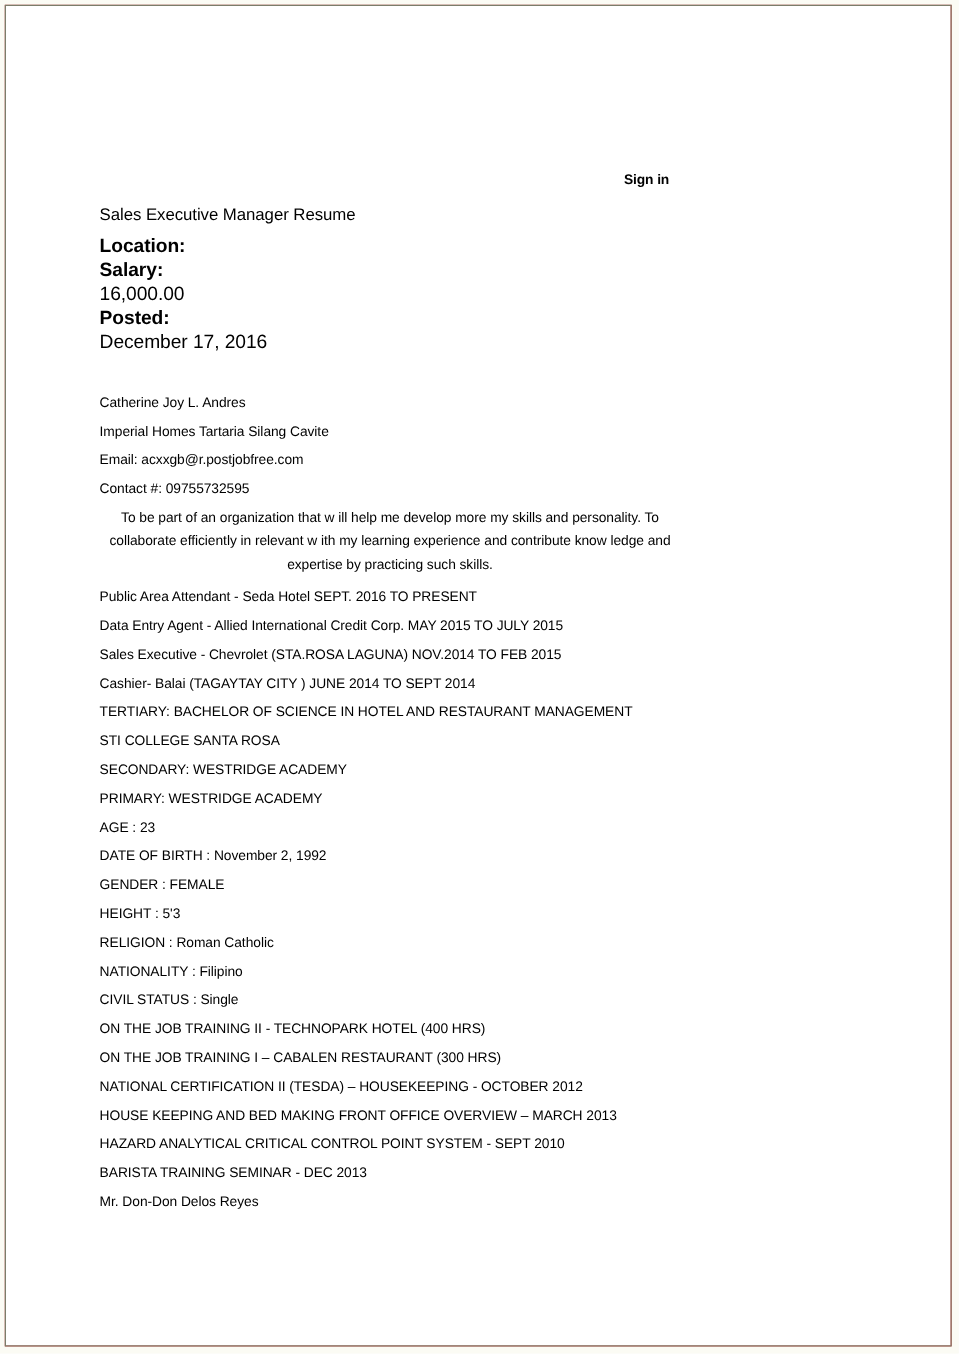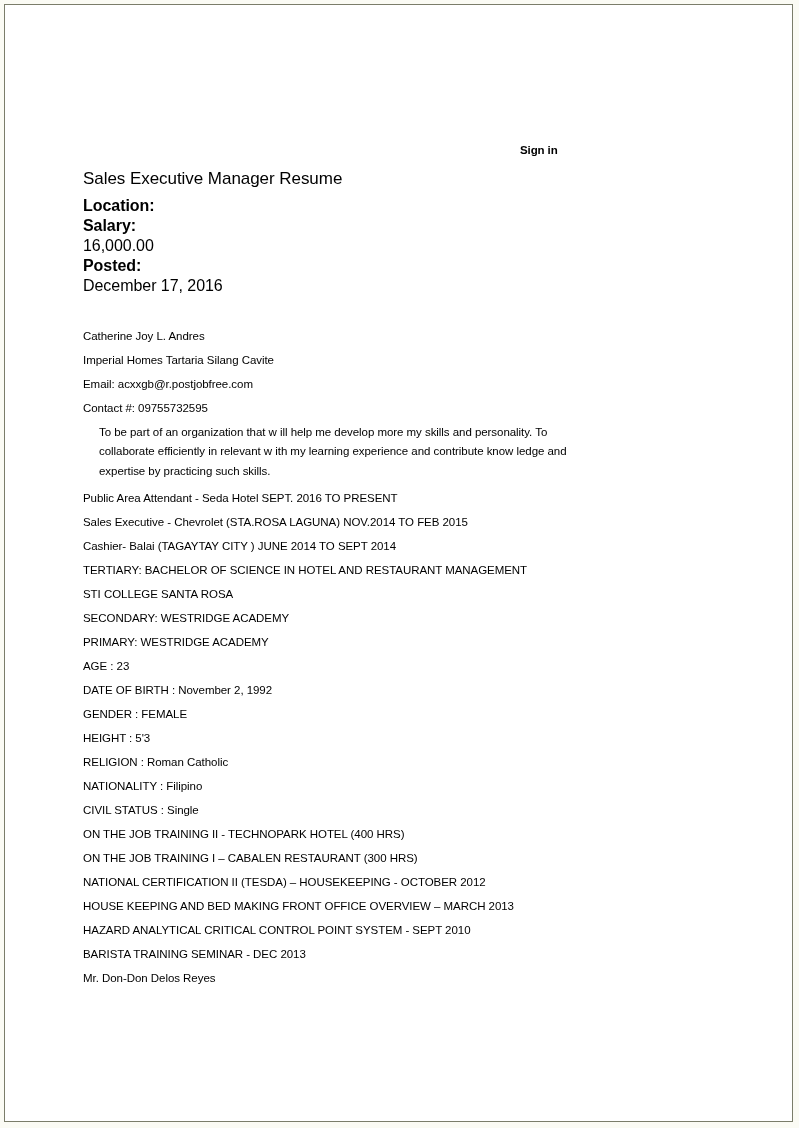--- a/index.html
+++ b/index.html
@@ -55,21 +55,21 @@
 
   
   .doc {
     position: absolute;
     left: 78px;
     top: 167px;
     width: 478px;
   }
 
   .job-title {
-    font-size: 17px;
+    font-size: 14px;
     line-height: 13px;
     margin: 0 0 11px 0;
     letter-spacing: -0.05px;
   }
 
   .meta {
     margin: 0;
   }
   .meta .line {
     font-size: 16px;
@@ -87,23 +87,24 @@
   .body-block .line {
     font-size: 11.5px;
     line-height: 24px;
     letter-spacing: -0.05px;
     white-space: nowrap;
   }
   .body-block .para {
     font-size: 11.5px;
     line-height: 19.4px;
     letter-spacing: -0.05px;
-    margin: 3px 0 5px 16px;
+    margin: 3px 0 5px 4px;
     width: 476px;
     white-space: normal;
+    text-align: center;
   }
 </style>
 </head>
 <body>
 
 <div class="page">
   <div class="page-inner">
 
     <div class="signin-row">
       <a href="#" class="signin">Sign in</a>
@@ -123,20 +124,21 @@
 
       <div class="body-block">
         <div class="line">Catherine Joy L. Andres</div>
         <div class="line">Imperial Homes Tartaria Silang Cavite</div>
         <div class="line">Email: acxxgb@r.postjobfree.com</div>
         <div class="line">Contact #: 09755732595</div>
 
         <div class="para">To be part of an organization that w ill help me develop more my skills and personality. To collaborate efficiently in relevant w ith my learning experience and contribute know ledge and expertise by practicing such skills.</div>
 
         <div class="line">Public Area Attendant - Seda Hotel SEPT. 2016 TO PRESENT</div>
+        <div class="line">Data Entry Agent - Allied International Credit Corp. MAY 2015 TO JULY 2015</div>
         <div class="line">Sales Executive - Chevrolet (STA.ROSA LAGUNA) NOV.2014 TO FEB 2015</div>
         <div class="line">Cashier- Balai (TAGAYTAY CITY ) JUNE 2014 TO SEPT 2014</div>
 
         <div class="line">TERTIARY:  BACHELOR OF  SCIENCE  IN  HOTEL  AND  RESTAURANT  MANAGEMENT</div>
         <div class="line">STI COLLEGE SANTA ROSA</div>
         <div class="line">SECONDARY: WESTRIDGE ACADEMY</div>
         <div class="line">PRIMARY: WESTRIDGE ACADEMY</div>
 
         <div class="line">AGE : 23</div>
         <div class="line">DATE OF BIRTH : November 2, 1992</div>

